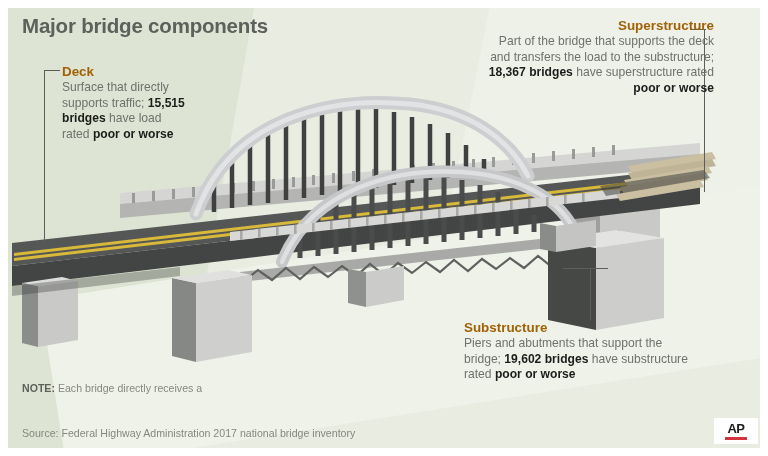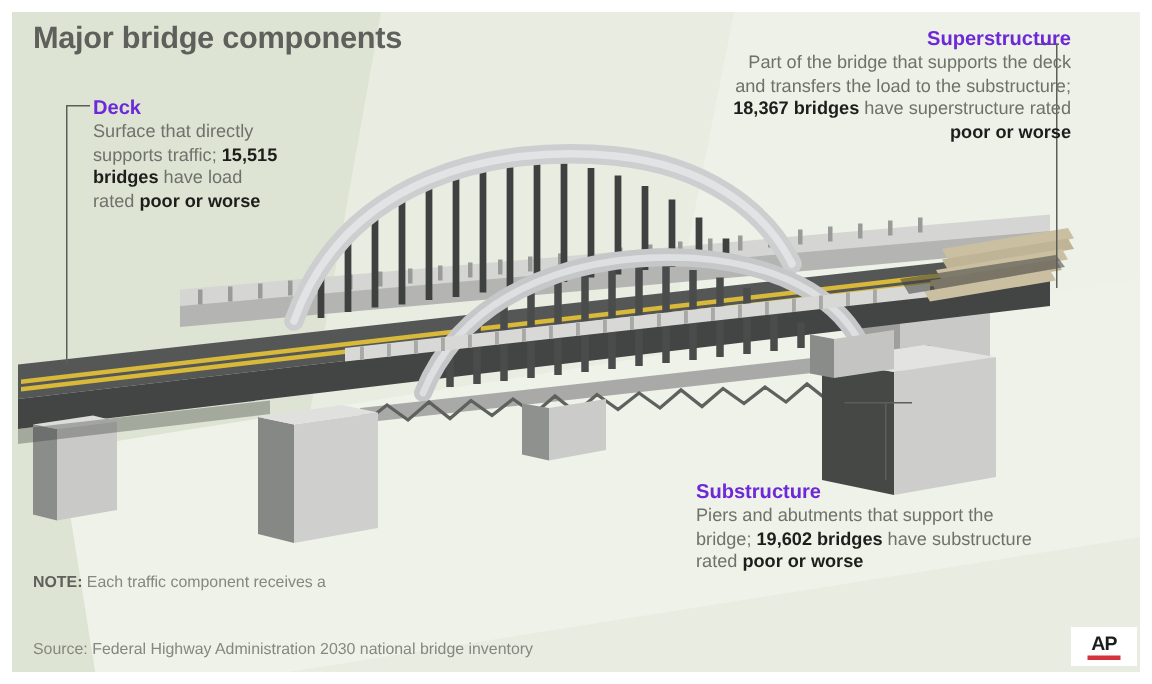--- a/index.html
+++ b/index.html
@@ -18,21 +18,21 @@
   .bg-white-l{position:absolute;left:0;top:0;width:8px;height:456px;background:#fff;}
   .bg-white-t{position:absolute;left:0;top:0;width:768px;height:8px;background:#fff;}
   .bg-white-b{position:absolute;left:0;bottom:0;width:768px;height:8px;background:#fff;}
 
   
   .title{position:absolute;left:22px;top:14px;font-size:20.5px;font-weight:bold;color:#5d605b;
          letter-spacing:-0.2px;}
 
   
   .callout{position:absolute;color:#6f726c;font-size:12.1px;line-height:15.4px;}
-  .callout .hd{color:#6d28d9;font-weight:bold;font-size:13.4px;display:block;margin-bottom:1px;}
+  .callout .hd{color:#a16207;font-weight:bold;font-size:13.4px;display:block;margin-bottom:1px;}
   .callout b{color:#1d1d1b;font-weight:bold;}
   .callout .bd{color:#6f726c;}
   #co-deck{left:62px;top:64px;width:175px;text-align:left;}
   #co-super{left:404px;top:18px;width:310px;text-align:right;}
   #co-sub{left:464px;top:320px;width:280px;}
 
   
   .ln{position:absolute;background:#5c5f59;}
   #ld-deck-h{left:44px;top:70px;width:16px;height:1.4px;}
   #ld-deck-v{left:44px;top:70px;width:1.4px;height:172px;}
@@ -263,24 +263,24 @@
   </div>
 
   <div class="callout" id="co-sub">
     <span class="hd">Substructure</span>
     <span class="bd"><span>Piers and abutments that support the</span><br>
     <span>bridge; </span><b>19,602 bridges</b><span> have substructure</span><br>
     <span>rated </span><b>poor or worse</b></span>
   </div>
 
   <div class="note">
-    <b>NOTE:</b><span> Each traffic component receives a</span><br>
-  </div>
-
-  <div class="source">Source: Federal Highway Administration 2030 national bridge inventory</div>
+    <b>NOTE:</b><span> Each bridge directly receives a</span><br>
+  </div>
+
+  <div class="source">Source: Federal Highway Administration 2017 national bridge inventory</div>
 
   <div class="ap">
     <div class="tx">AP</div>
     <div class="bar"></div>
   </div>
 
   <div class="bg-white-l"></div>
   <div class="bg-white-r"></div>
   <div class="bg-white-t"></div>
   <div class="bg-white-b"></div>

